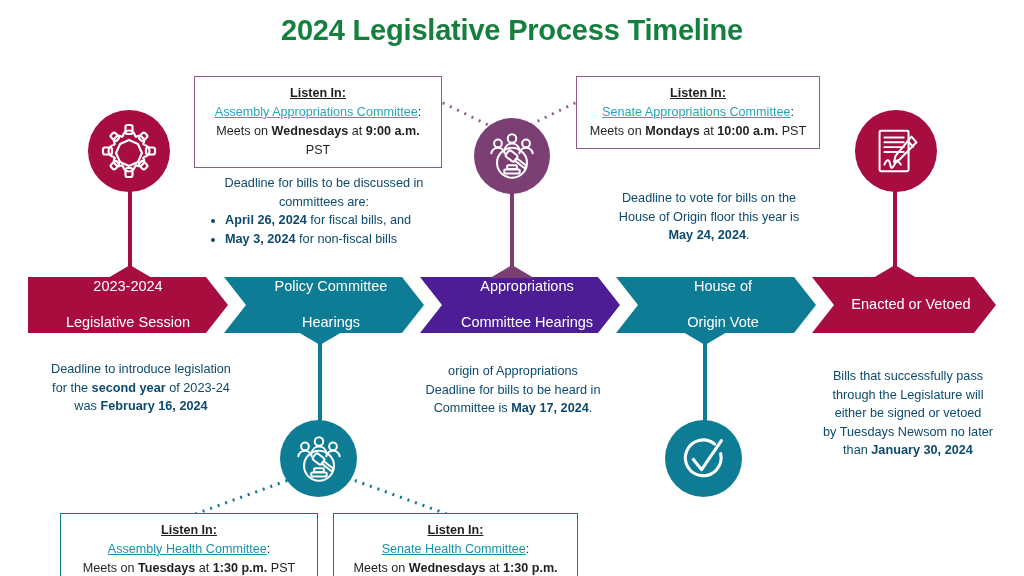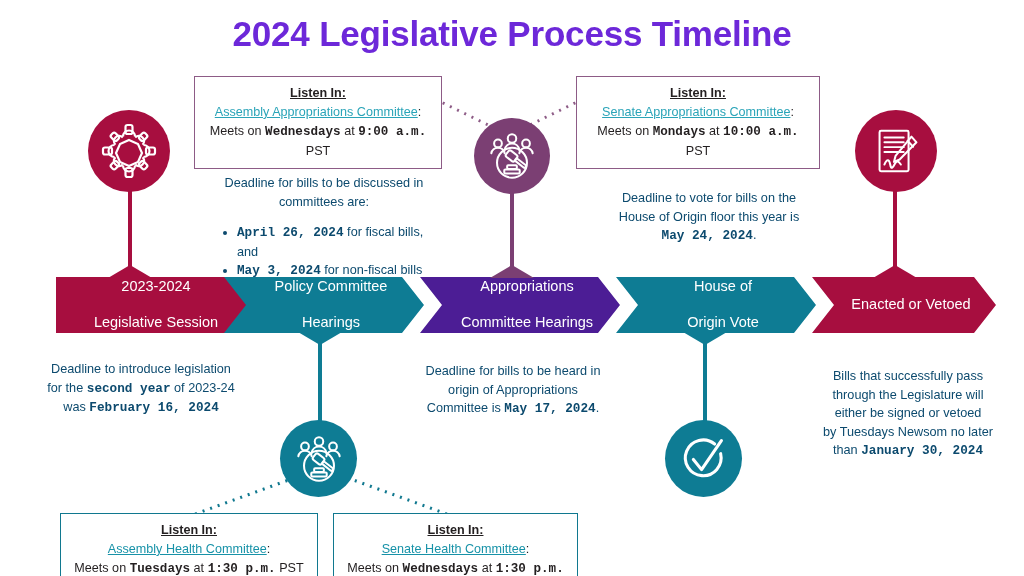--- a/index.html
+++ b/index.html
@@ -7,34 +7,34 @@
     width:1024px;height:576px;position:relative;overflow:hidden;
     background:#ffffff;
     font-family:"Liberation Sans","DejaVu Sans",sans-serif;
     color:#231f20;
   }
   .stage{position:absolute;inset:0;}
 
   
   #page-title{
     position:absolute;left:0;top:14px;width:1024px;text-align:center;
-    font-size:35px;font-weight:bold;letter-spacing:-0.2px;
-    color:#6d28d9;
+    font-size:29px;font-weight:bold;letter-spacing:-0.2px;
+    color:#15803d;
   }
 
   
   .band{position:absolute;left:28px;top:277px;width:968px;height:56px;}
   .chev{
     position:absolute;top:0;height:56px;
     display:flex;align-items:center;justify-content:center;
     color:#ffffff;text-align:center;line-height:1.22;font-size:14.5px;
     clip-path:polygon(0 0, calc(100% - 22px) 0, 100% 50%, calc(100% - 22px) 100%, 0 100%, 22px 50%);
     padding-left:14px;box-sizing:border-box;
   }
-  .chev.first{clip-path:polygon(0 0, calc(100% - 22px) 0, 100% 50%, calc(100% - 22px) 100%, 0 100%);padding-left:0;margin-left:28px;}
+  .chev.first{clip-path:polygon(0 0, calc(100% - 22px) 0, 100% 50%, calc(100% - 22px) 100%, 0 100%);padding-left:0;}
   .chev span{display:block;padding:0 10px;}
 
   
   .tab{position:absolute;width:44px;height:13px;}
   .tab.up{clip-path:polygon(50% 0, 100% 100%, 0 100%);}
   .tab.down{clip-path:polygon(0 0, 100% 0, 50% 100%);}
 
   
   .stem{position:absolute;width:4px;}
 
@@ -52,24 +52,24 @@
     font-size:12.6px;line-height:1.5;padding:7px 8px;
   }
   .callout.teal{border-color:#10788f;}
   .callout .hdr{font-weight:bold;text-decoration:underline;display:block;}
   .callout .lnk{color:#2aa4b8;text-decoration:underline;}
   .callout.teal .lnk{color:#1792a8;}
 
   
   .note{position:absolute;text-align:center;font-size:12.7px;line-height:1.46;color:#0c4a6e;}
   .note.bullets{text-align:left;}
-  .note ul{margin:12px;padding-left:17px;list-style:disc;}
+  .note ul{margin:0;padding-left:17px;list-style:disc;}
   .note ul li{margin:0;}
   .note .ctr{text-align:center;}
-  b{font-weight:bold;font-family:Liberation Mono, monospace;}
+  b{font-weight:bold;}
 
   
   .dots{position:absolute;height:3px;transform-origin:0 50%;
         background-image:radial-gradient(circle, #8d5b86 1.4px, transparent 1.5px);
         background-size:8px 3px;background-repeat:repeat-x;}
   .dots.teal{background-image:radial-gradient(circle, #10788f 1.4px, transparent 1.5px);}
 </style>
 </head>
 <body>
 
@@ -282,22 +282,22 @@
     <div><b>May 24, 2024</b><span>.</span></div>
   </div>
 
   <div class="note" style="left:25px;top:360px;width:232px;">
     <div>Deadline to introduce legislation</div>
     <div><span>for the </span><b>second year</b><span> of 2023-24</span></div>
     <div><span>was </span><b>February 16, 2024</b></div>
   </div>
 
   <div class="note" style="left:408px;top:362px;width:210px;">
+    <div>origin of Appropriations</div>
     <div>Deadline for bills to be heard in</div>
-    <div>origin of Appropriations</div>
     <div><span>Committee is </span><b>May 17, 2024</b><span>.</span></div>
   </div>
 
   <div class="note" style="left:803px;top:367px;width:210px;">
     <div>Bills that successfully pass</div>
     <div>through the Legislature will</div>
     <div>either be signed or vetoed</div>
     <div>by Tuesdays Newsom no later</div>
     <div><span>than </span><b>January 30, 2024</b></div>
   </div>

